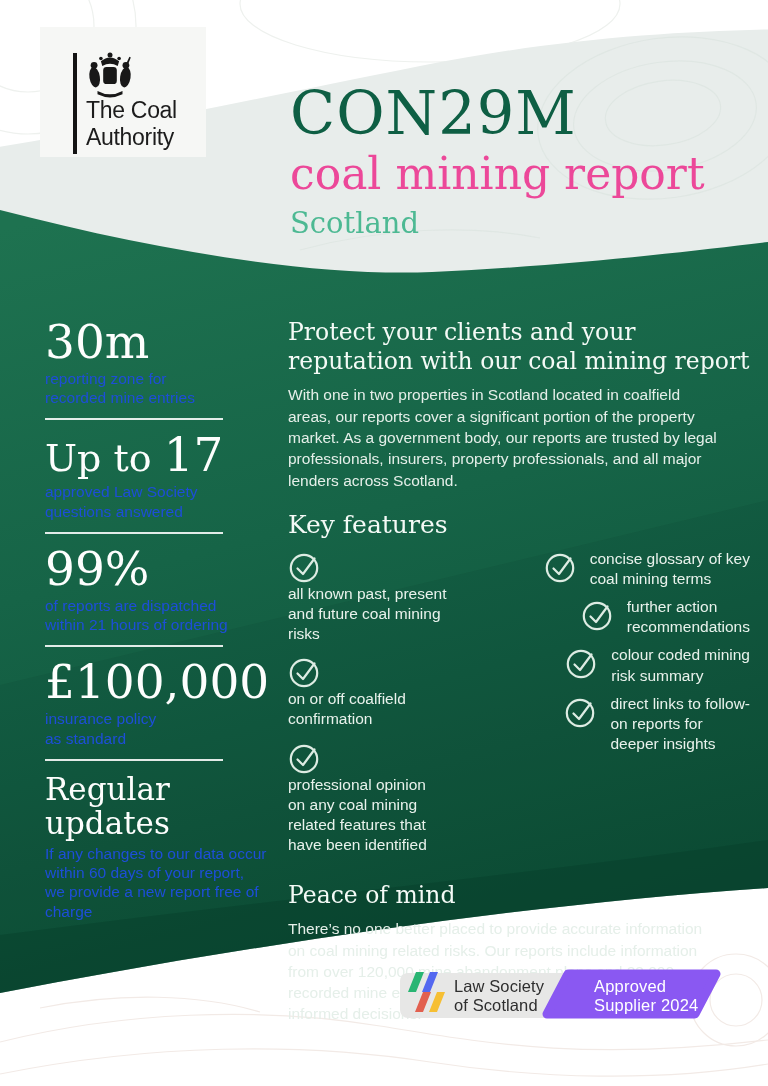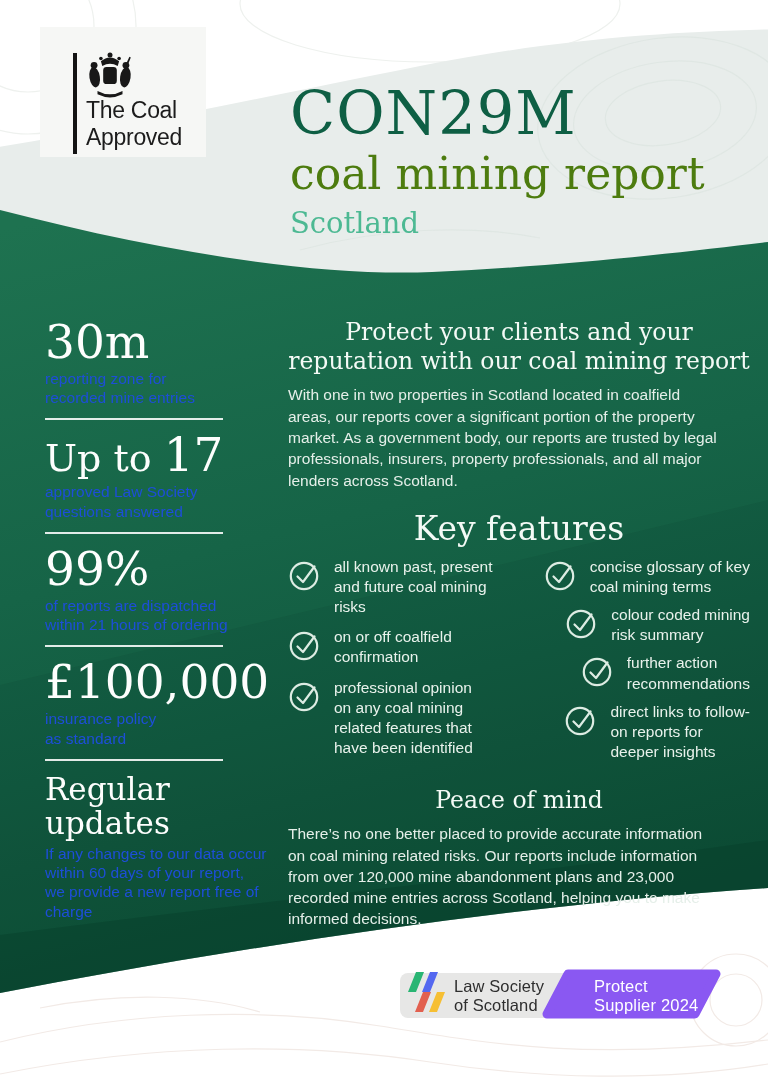--- a/index.html
+++ b/index.html
@@ -15,41 +15,41 @@
   .logo-card{position:absolute;left:40px;top:27px;width:166px;height:130px;
     background:#f6f7f5;z-index:3;}
   .logo-bar{position:absolute;left:33px;top:26px;width:3.5px;height:101px;background:#141414;}
   .logo-crest{position:absolute;left:45px;top:23px;}
   .logo-text{position:absolute;left:46px;top:70px;font-size:23px;line-height:27px;
     color:#1c1c1c;letter-spacing:-0.3px;}
 
   
   .title-block{position:absolute;left:290px;top:84px;z-index:3;}
   .title-main{font-size:59px;line-height:1;color:#0e5f44;margin:0;font-weight:400;letter-spacing:1px;}
-  .title-sub{font-size:44px;line-height:1;color:#4d7c0f;margin-top:9px;}
+  .title-sub{font-size:44px;line-height:1;color:#ec4899;margin-top:9px;}
   .title-region{font-size:29px;line-height:1;color:#4db993;margin-top:13px;}
 
   
   .stats{position:absolute;left:45px;top:318px;width:240px;z-index:3;color:#ffffff;}
   .stat-big{font-size:47px;line-height:1.0;color:#fdfefd;}
   .stat-lead{font-size:38px;}
   .stat-big.small{font-size:31px;line-height:1.1;}
   .stat-caption{margin-top:4px;font-size:15.5px;line-height:1.24;color:#1d4ed8;white-space:pre-line;}
   .stat-divider{width:178px;height:2px;background:rgba(255,255,255,0.88);margin:11px 0 11px 0;}
 
   
   .content{position:absolute;left:288px;top:318px;width:462px;z-index:3;}
-  .h2{font-size:23.5px;line-height:1.24;color:#f4faf6;font-weight:400;margin:0;white-space:pre-line;text-align:center;}
+  .h2{font-size:23.5px;line-height:1.24;color:#f4faf6;font-weight:400;margin:0;white-space:pre-line;}
   .para{margin-top:8px;font-size:15.5px;line-height:1.375;color:#e5efe9;white-space:pre-line;}
-  .kf-heading{margin-top:21px;font-size:33px;line-height:1;}
+  .kf-heading{margin-top:21px;font-size:25px;line-height:1;}
   .kf-cols{display:flex;margin-top:12px;}
   .kf-col-left{width:212px;margin-right:12px;}
   .kf-col-right{width:238px;}
   .kf-item{display:flex;align-items:flex-start;}
-  .kf-col-left .kf-item{margin-bottom:10px;}
+  .kf-col-left .kf-item{margin-bottom:10px;flex-direction:column;}
   .kf-col-right .kf-item{margin-bottom:8px;justify-content:flex-end;}
   .kf-icon{flex:0 0 auto;margin-right:12px;margin-top:1px;}
   .kf-text{font-size:15.5px;line-height:1.3;color:#e9f2ec;white-space:pre-line;}
   .peace-heading{margin-top:16px;}
 
   
   .badge{position:absolute;left:398px;top:966px;width:336px;height:58px;z-index:3;}
   .badge svg{position:absolute;left:0;top:0;}
   .badge-org-text{position:absolute;left:56px;top:11px;font-size:16.5px;line-height:19px;
     color:#2e2e2e;font-weight:500;letter-spacing:0.1px;}
@@ -115,21 +115,21 @@
         <ellipse cx="8.5" cy="24" rx="4.6" ry="9" transform="rotate(-9 8.5 24)"></ellipse>
         <circle cx="8" cy="13.5" r="3"></circle>
         <ellipse cx="35.5" cy="24" rx="4.6" ry="9" transform="rotate(9 35.5 24)"></ellipse>
         <circle cx="36" cy="13.5" r="3"></circle>
         <path d="M36.5,11.5 l2.6,-5.5 l1.2,0.6 l-2.2,5.4 Z"></path>
         <path d="M11,36 q11,6 22,0 l0,3 q-11,5.4 -22,0 Z"></path>
       </g>
     </svg>
     <div class="logo-text">
       <div>The Coal</div>
-      <div>Approved</div>
+      <div>Authority</div>
     </div>
   </div>
 
   <header class="title-block">
     <h1 class="title-main serif">CON29M</h1>
     <div class="title-sub serif">coal mining report</div>
     <div class="title-region serif">Scotland</div>
   </header>
 
   <aside class="stats">
@@ -220,30 +220,30 @@
                 <path d="M9.5,18.5 L15,24 L26.5,8.5"></path>
               </svg>
             <div class="kf-text">concise glossary of key
 coal mining terms</div>
           </div>
           <div class="kf-item">
             <svg class="kf-icon" width="34" height="34" viewBox="0 0 34 34" fill="none" stroke="#ddece3" stroke-width="2.2" stroke-linecap="round" stroke-linejoin="round">
                 <circle cx="16" cy="18" r="13.2"></circle>
                 <path d="M9.5,18.5 L15,24 L26.5,8.5"></path>
               </svg>
+            <div class="kf-text">further action
+recommendations</div>
+          </div>
+          <div class="kf-item">
+            <svg class="kf-icon" width="34" height="34" viewBox="0 0 34 34" fill="none" stroke="#ddece3" stroke-width="2.2" stroke-linecap="round" stroke-linejoin="round">
+                <circle cx="16" cy="18" r="13.2"></circle>
+                <path d="M9.5,18.5 L15,24 L26.5,8.5"></path>
+              </svg>
             <div class="kf-text">colour coded mining
 risk summary</div>
-          </div>
-          <div class="kf-item">
-            <svg class="kf-icon" width="34" height="34" viewBox="0 0 34 34" fill="none" stroke="#ddece3" stroke-width="2.2" stroke-linecap="round" stroke-linejoin="round">
-                <circle cx="16" cy="18" r="13.2"></circle>
-                <path d="M9.5,18.5 L15,24 L26.5,8.5"></path>
-              </svg>
-            <div class="kf-text">further action
-recommendations</div>
           </div>
           <div class="kf-item">
             <svg class="kf-icon" width="34" height="34" viewBox="0 0 34 34" fill="none" stroke="#ddece3" stroke-width="2.2" stroke-linecap="round" stroke-linejoin="round">
                 <circle cx="16" cy="18" r="13.2"></circle>
                 <path d="M9.5,18.5 L15,24 L26.5,8.5"></path>
               </svg>
             <div class="kf-text">direct links to follow-
 on reports for
 deeper insights</div>
           </div>
@@ -270,18 +270,18 @@
         <path d="M24,26 h8 l8,-20 h-8 Z" fill="#5468f0"></path>
         <path d="M17,46 h8 l8,-20 h-8 Z" fill="#e2604f"></path>
         <path d="M31,46 h8 l8,-20 h-8 Z" fill="#f6bf33"></path>
       </g>
     </svg>
     <div class="badge-org-text">
       <div>Law Society</div>
       <div>of Scotland</div>
     </div>
     <div class="badge-approved-text">
-      <div>Protect</div>
+      <div>Approved</div>
       <div>Supplier 2024</div>
     </div>
   </div>
 
 </div>
 
 </body></html>

